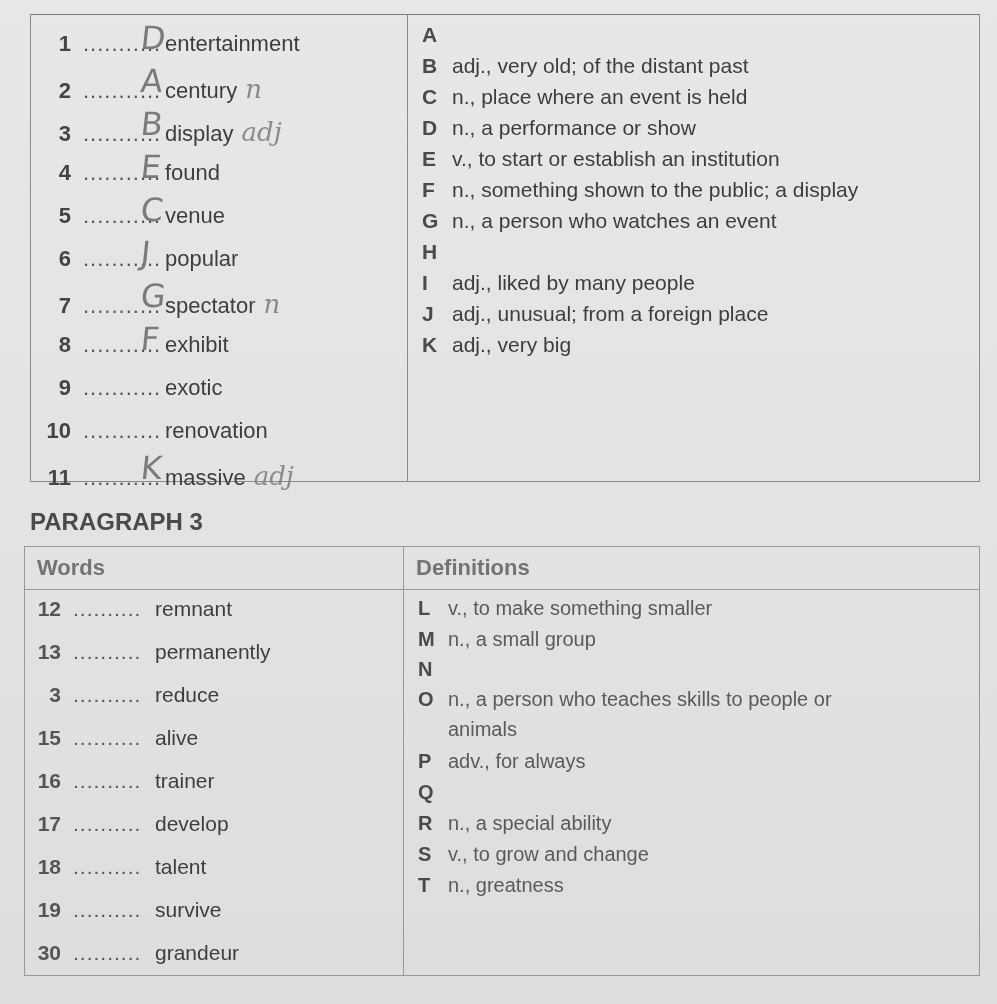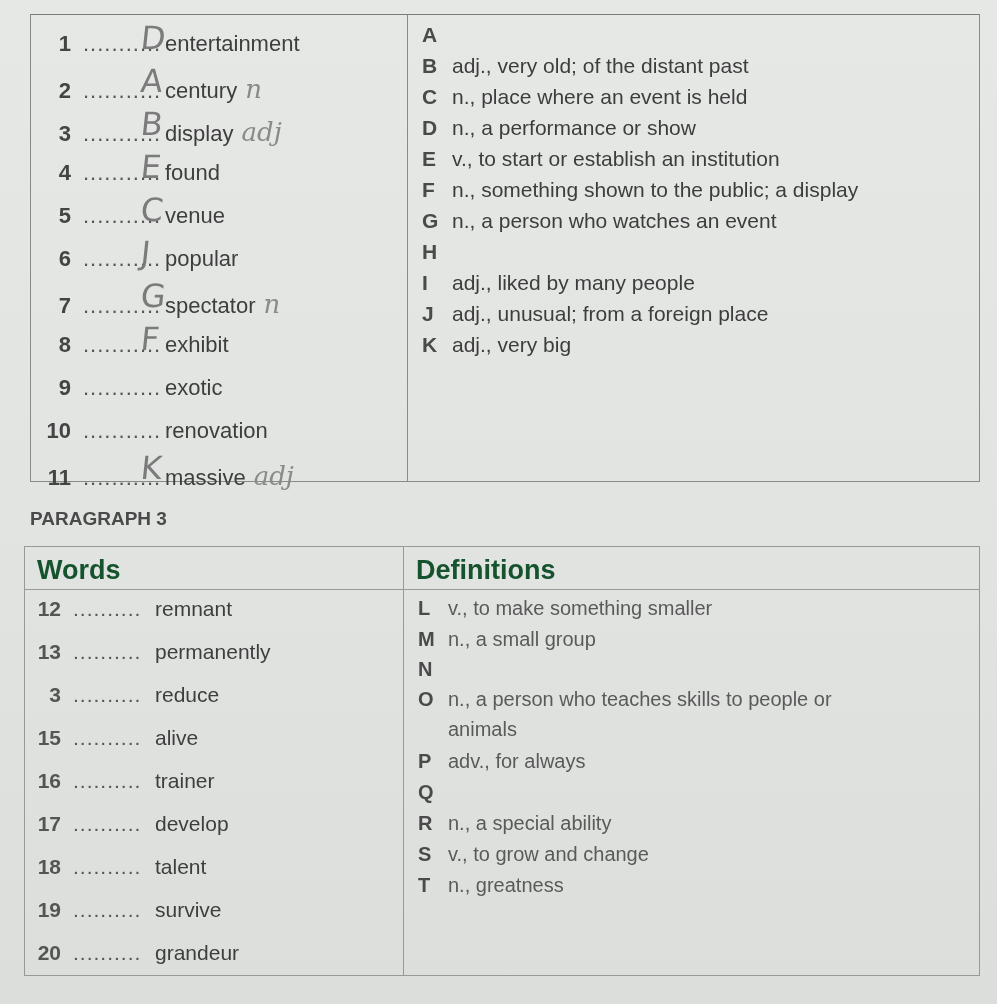--- a/index.html
+++ b/index.html
@@ -24,28 +24,28 @@
     position: absolute; left: 110px; top: -12px;
     font-family: "DejaVu Sans", sans-serif; font-size: 32px; color: #7b7b7b; font-weight: normal;
     transform: skewX(-6deg);
   }
   .pos-note {
     font-family: "DejaVu Serif", serif; font-style: italic; font-size: 26px; color: #8a8a8a; margin-left: 8px;
   }
   .word-text { color: #3e3e3e; }
   .def-row { position: absolute; left: 14px; display: flex; align-items: baseline; font-size: 21px; color: #3d3d3d; }
   .def-letter { width: 30px; font-weight: bold; color: #4a4a4a; }
-  .section-title { position: absolute; left: 30px; top: 508px; font-size: 19px; font-weight: bold; color: #4a4a4a; }
+  .section-title { position: absolute; left: 30px; top: 508px; font-size: 24px; font-weight: bold; color: #4a4a4a; }
   .table2 {
     position: absolute; left: 24px; top: 546px; width: 956px; height: 430px;
     border: 1.5px solid #999; box-sizing: border-box; display: flex;
   }
   .table2 .col-words { width: 378px; border-right: 1.5px solid #999; }
   .thead { position: absolute; left: 0; right: 0; top: 0; height: 42px; border-bottom: 1.5px solid #999; }
-  .thead span { position: absolute; left: 12px; top: 8px; font-size: 27px; font-weight: bold; color: #14532d; }
+  .thead span { position: absolute; left: 12px; top: 8px; font-size: 22px; font-weight: bold; color: #737373; }
   .table2 .word-row { font-size: 21px; color: #555; }
   .table2 .word-num { width: 36px; color: #555; }
   .table2 .def-row { font-size: 20px; color: #5a5a5a; }
 </style>
 </head>
 <body>
 
 <div class="table1">
   <div class="col-words">
     <div class="word-row" style="top:16px">
@@ -213,21 +213,21 @@
         <span class="word-num">18</span>
         <span class="dots">..........</span>
         <span class="word-text">talent</span>
       </div>
     <div class="word-row" style="top:351px">
         <span class="word-num">19</span>
         <span class="dots">..........</span>
         <span class="word-text">survive</span>
       </div>
     <div class="word-row" style="top:394px">
-        <span class="word-num">20</span>
+        <span class="word-num">30</span>
         <span class="dots">..........</span>
         <span class="word-text">grandeur</span>
       </div>
   </div>
   <div class="col-defs">
     <div class="thead">
         <span>Definitions</span>
       </div>
     <div class="def-row" style="top:50px">
         <span class="def-letter">L</span>

